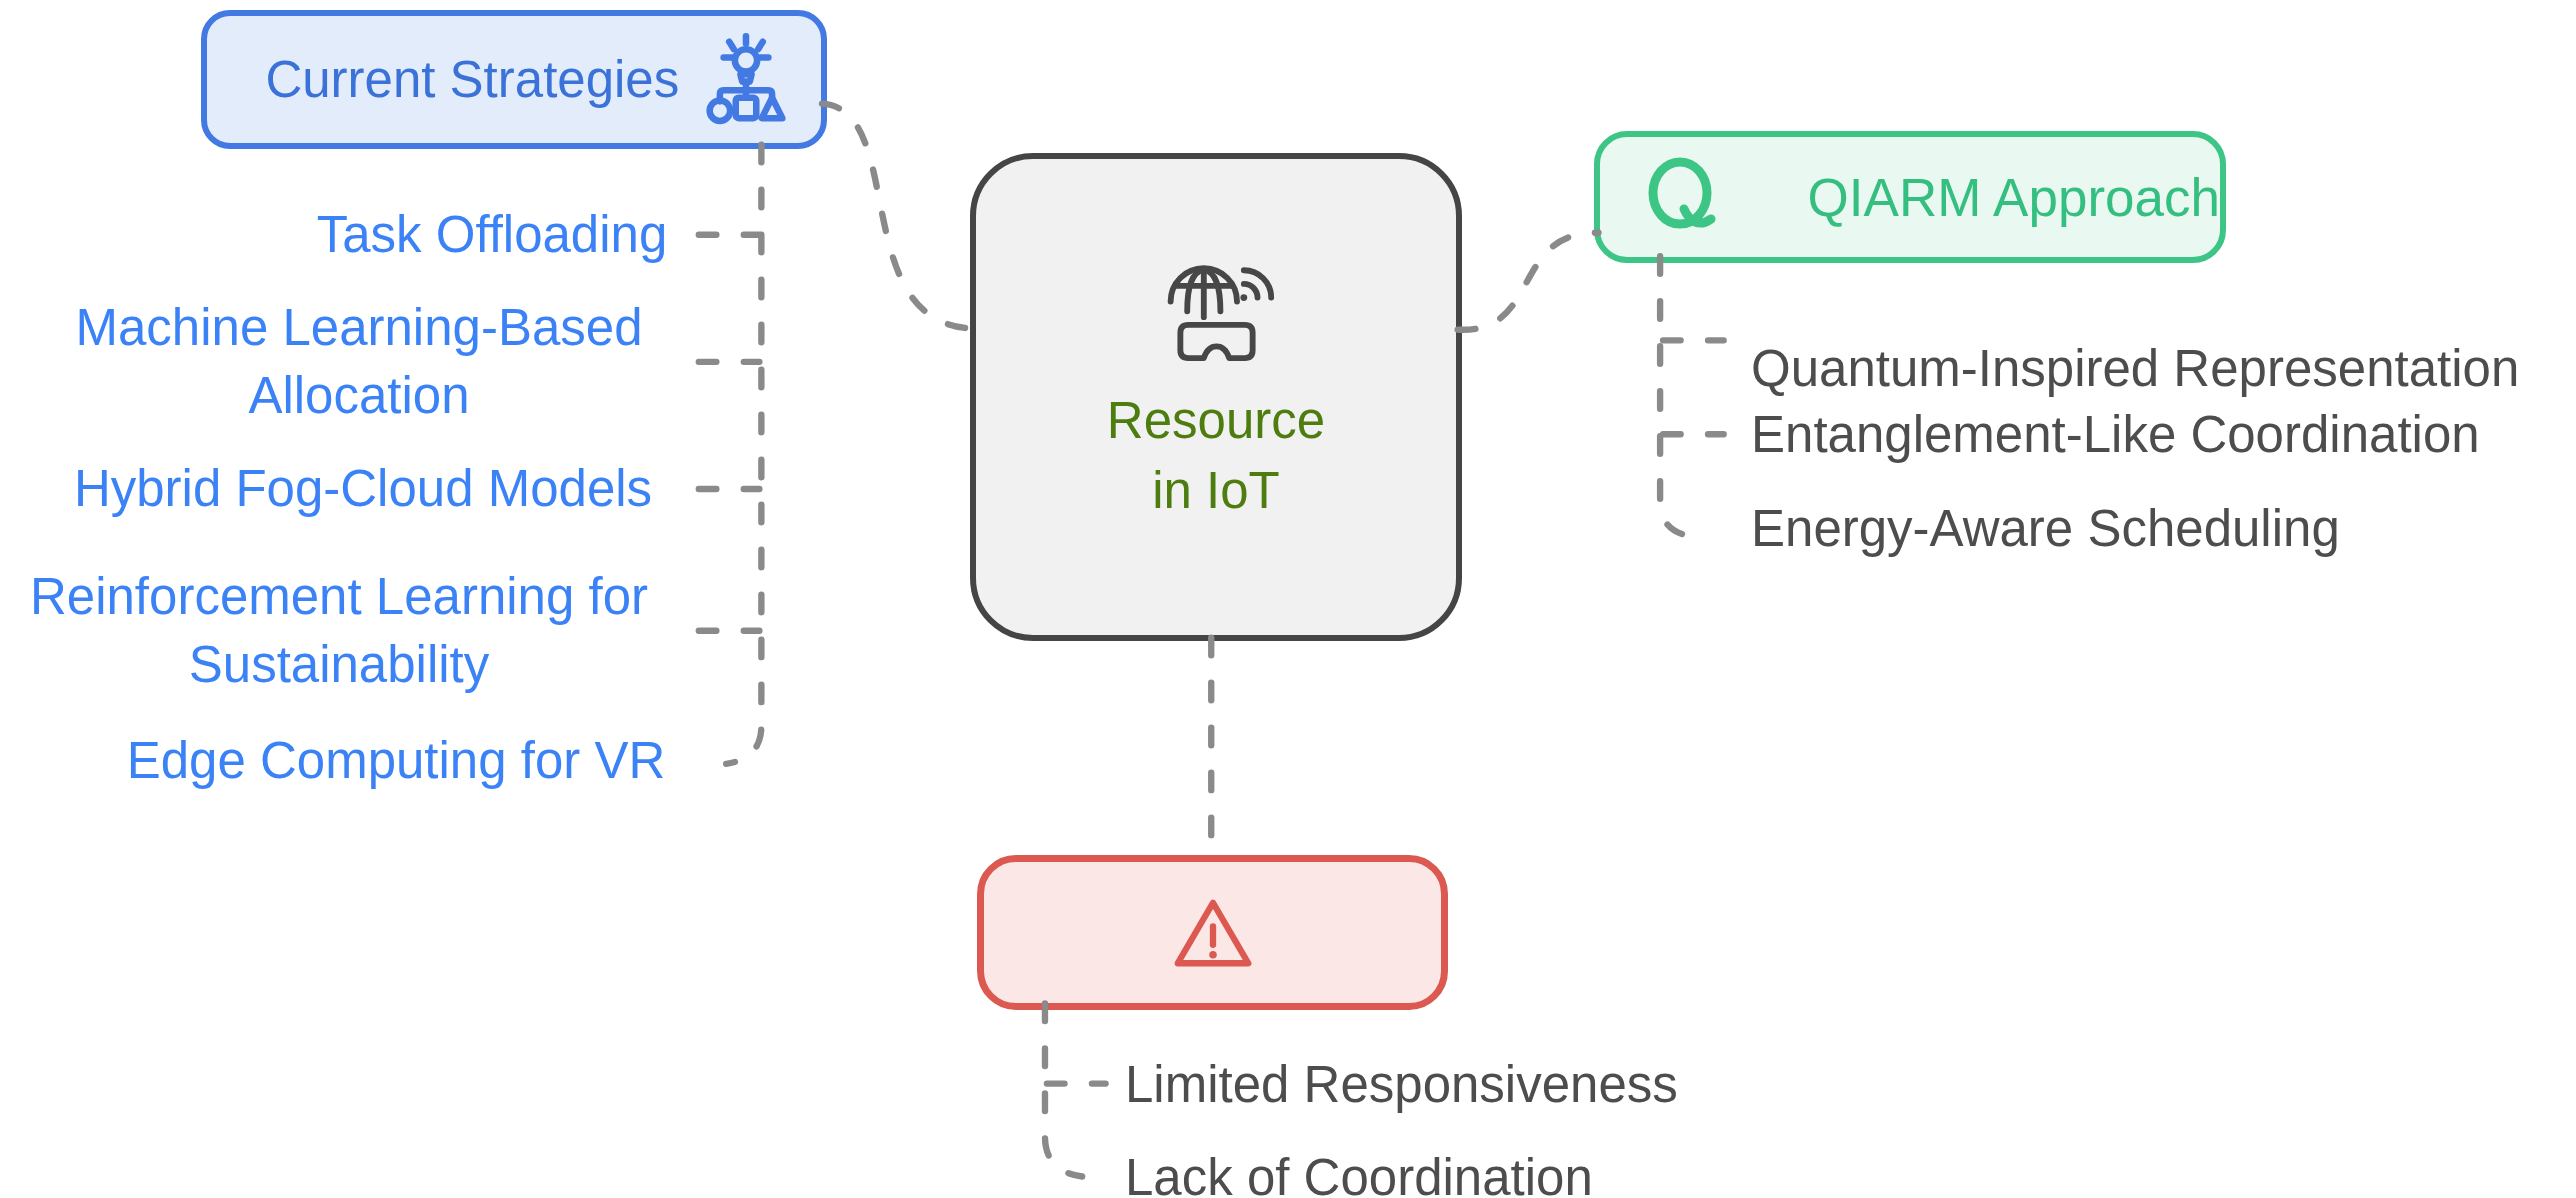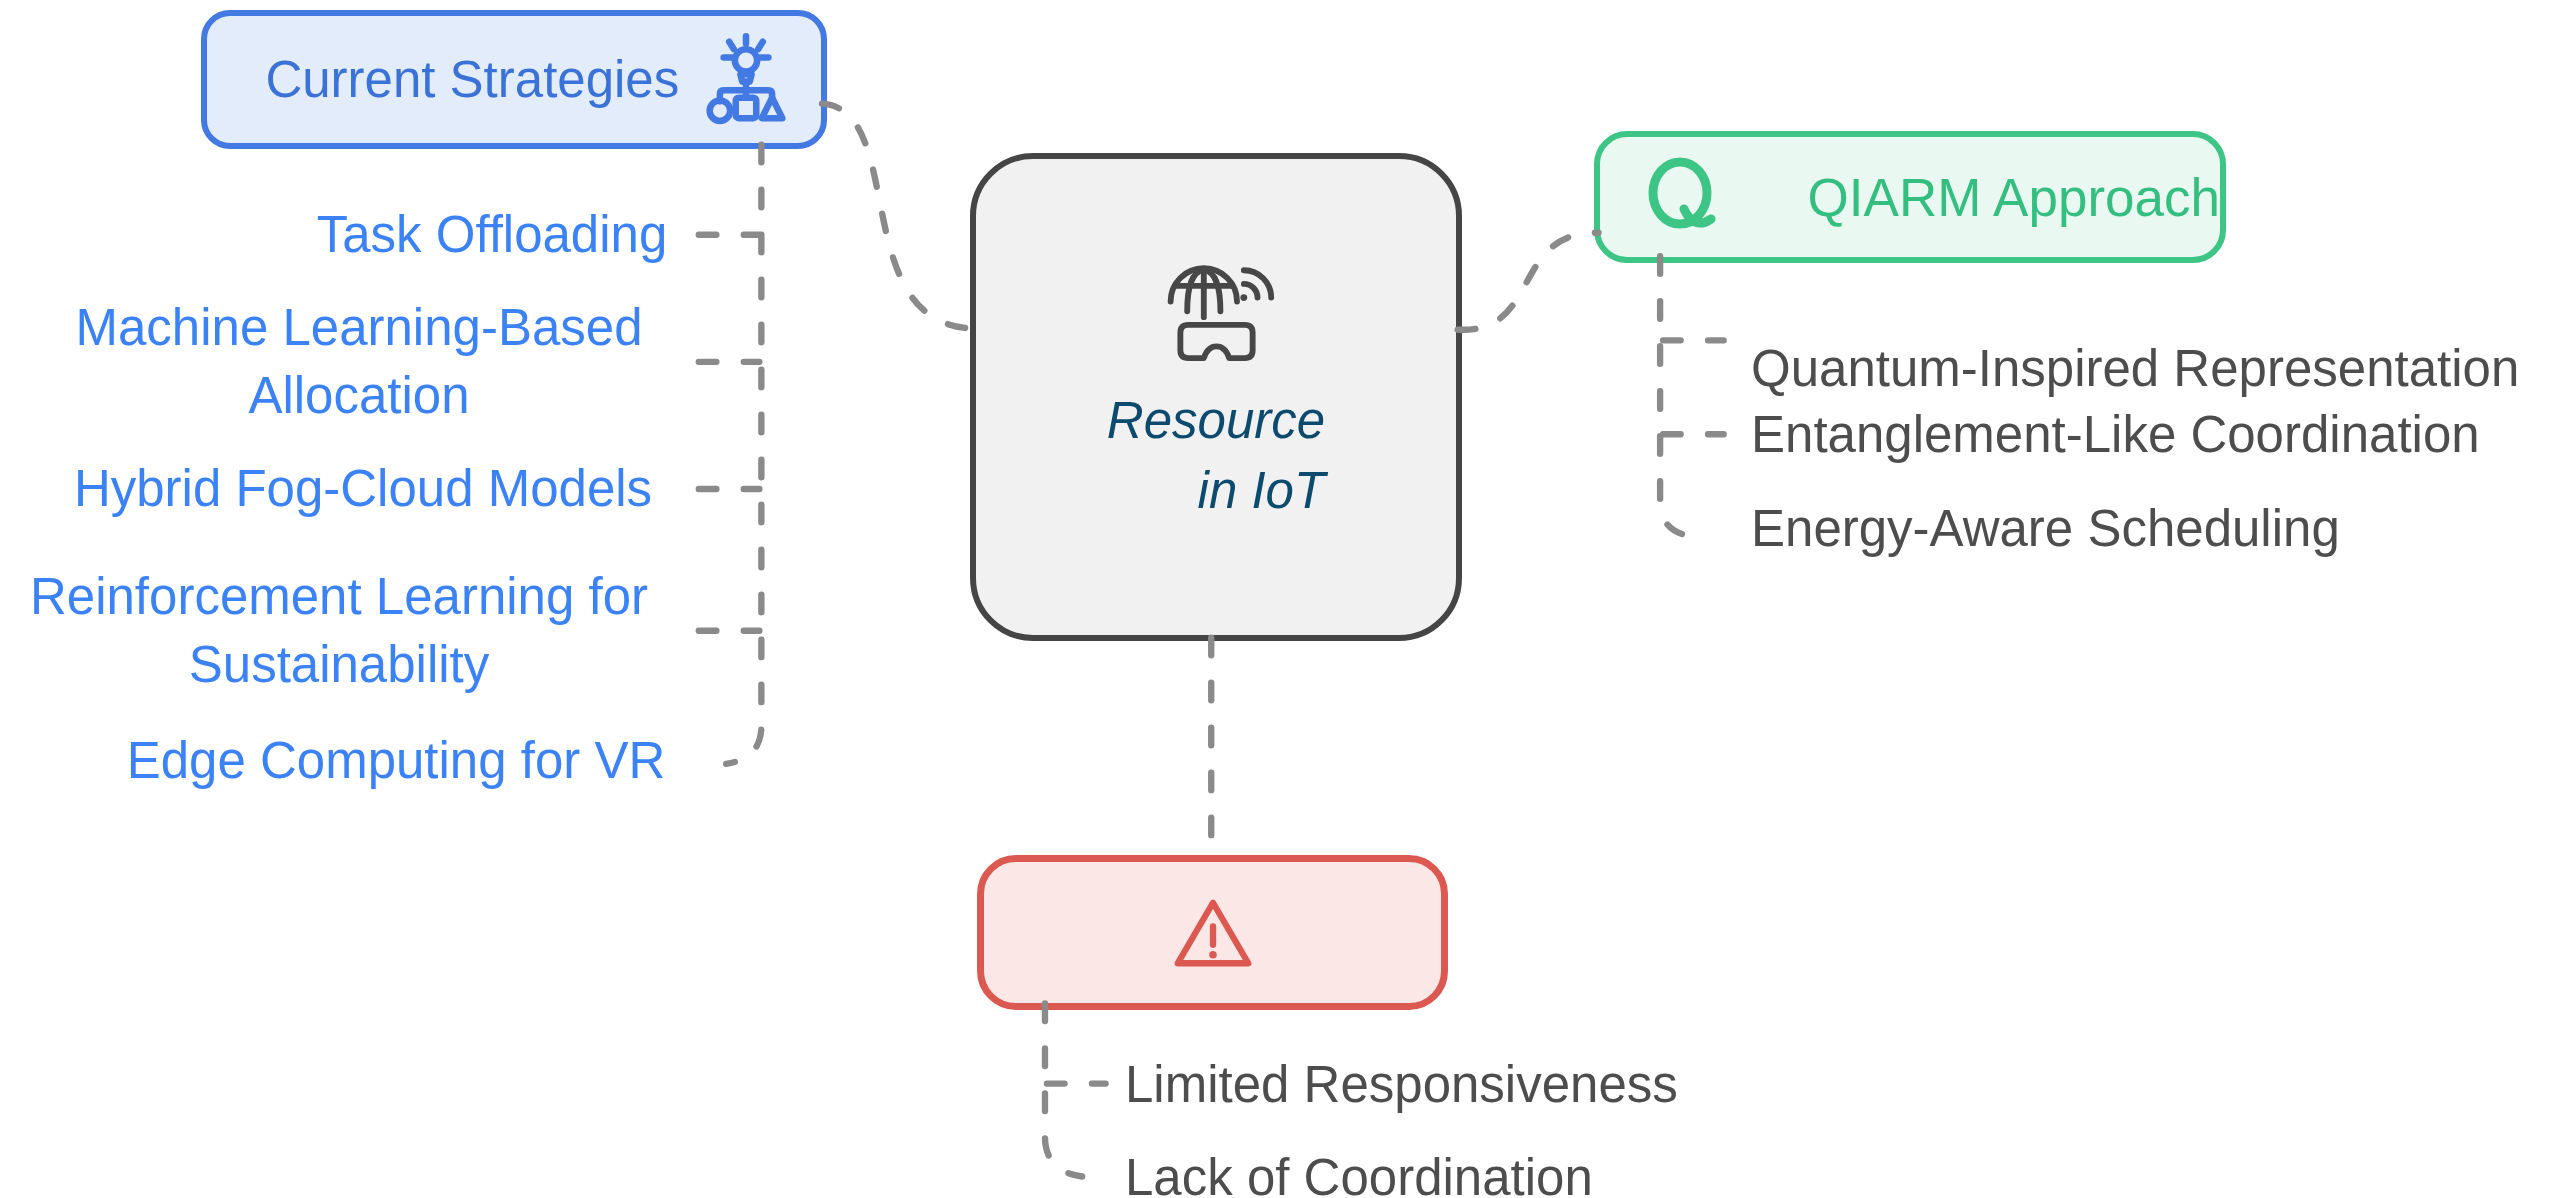--- a/index.html
+++ b/index.html
@@ -29,21 +29,21 @@
     background:#FBE7E6;border:7.8px solid #DB5950;border-radius:39px;
     justify-content:center;gap:29px;
   }
   .node-red .label{font-size:53px;color:#D4534C;white-space:nowrap;}
   .node-center{
     left:970px;top:153px;width:492px;height:488px;
     background:#F1F1F1;border:6.8px solid #454545;border-radius:63px;
     flex-direction:column;align-items:center;justify-content:flex-start;
     padding-top:80px;gap:21.5px;
   }
-  .center-text{font-size:51px;line-height:70px;color:#0c4a6e;text-align:right;font-style:italic;}
+  .center-text{font-size:51px;line-height:70px;color:#4d7c0f;text-align:center;}
 
   
   .branch-item{
     position:absolute;transform:translate(-50%,-50%);
     font-size:51px;line-height:68px;color:#3b82f6;text-align:center;
     white-space:nowrap;z-index:2;
   }
   .side-item{
     position:absolute;transform:translate(0,-50%);
     font-size:51px;color:#4D4D4D;white-space:nowrap;z-index:2;

